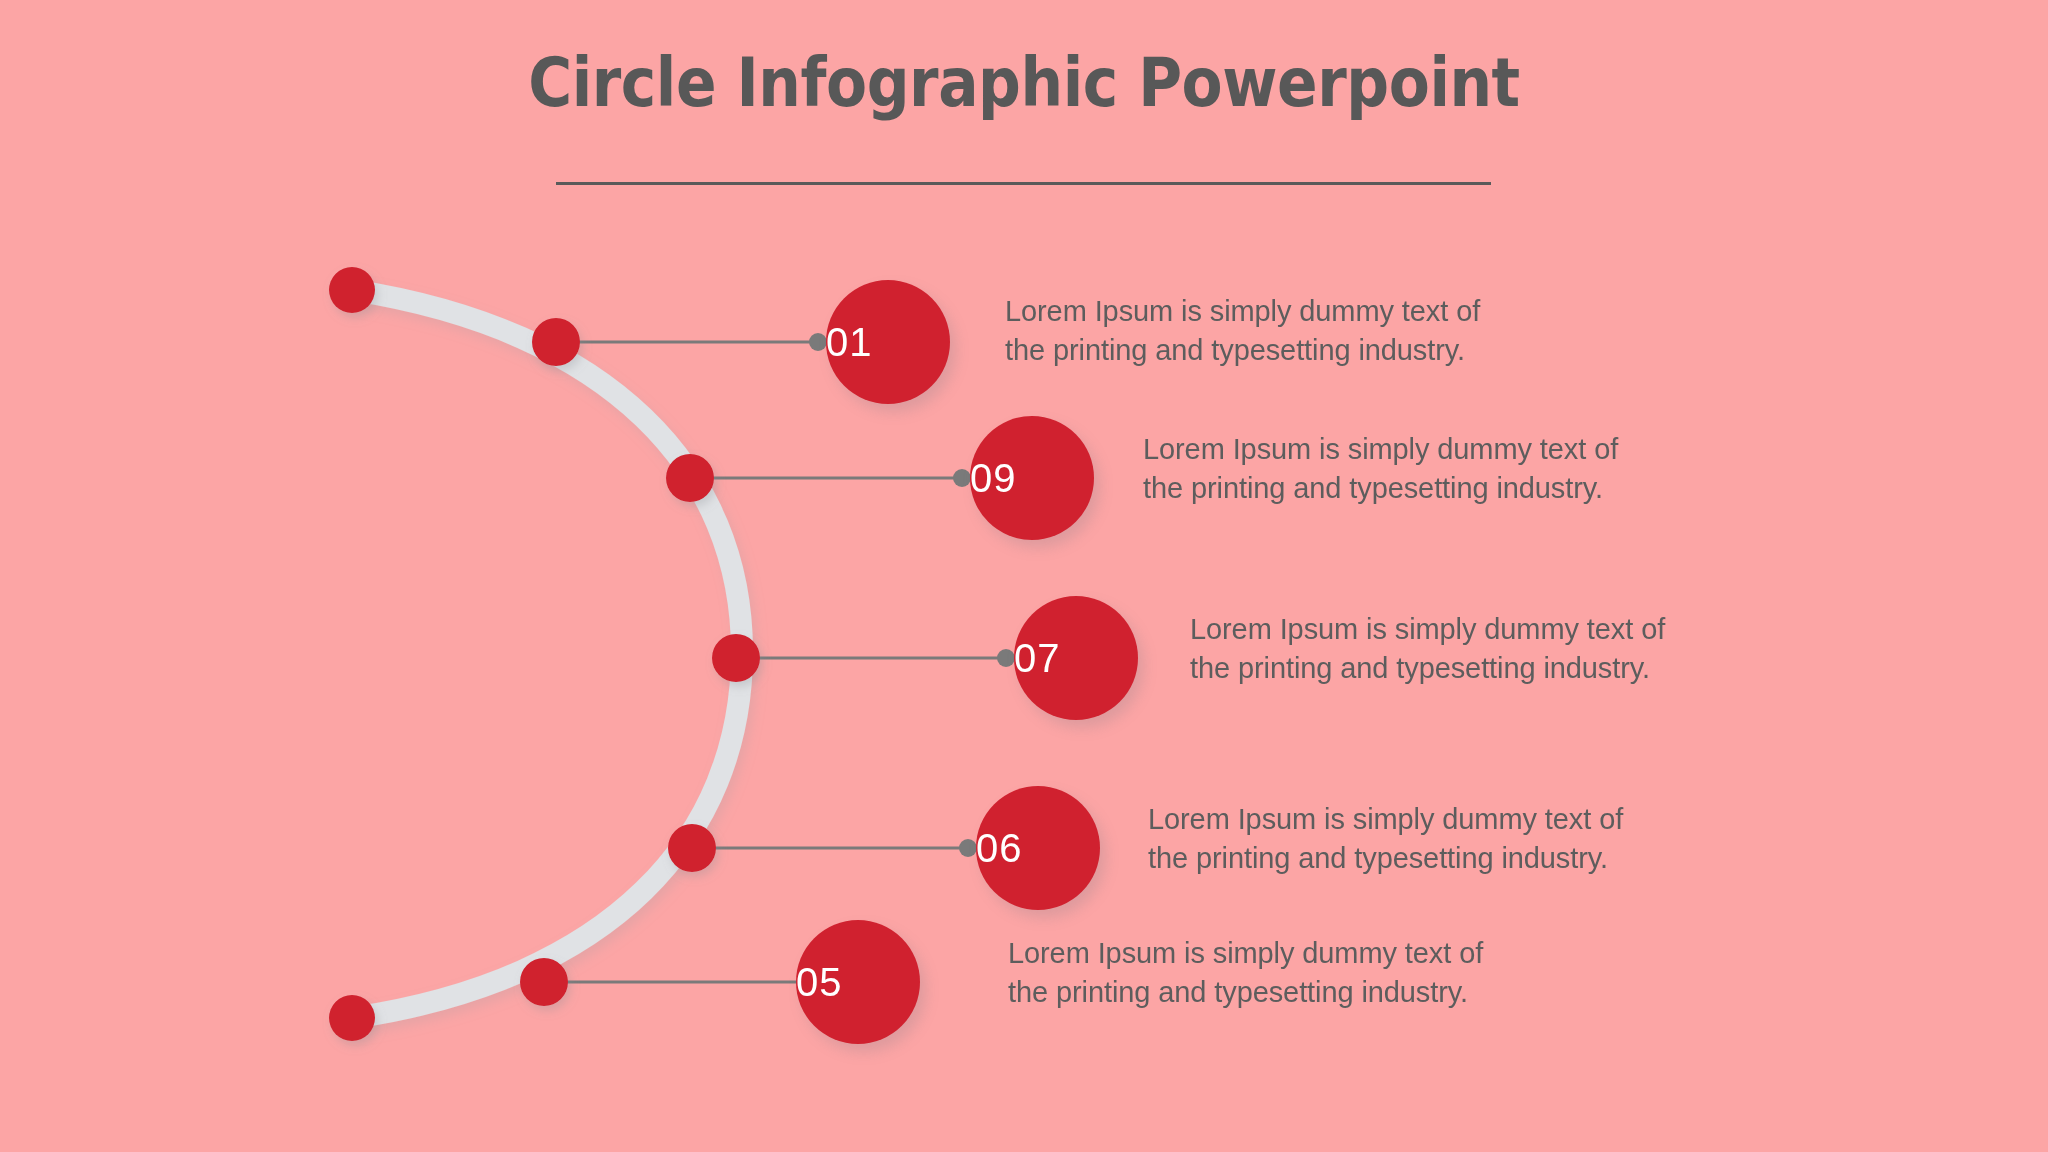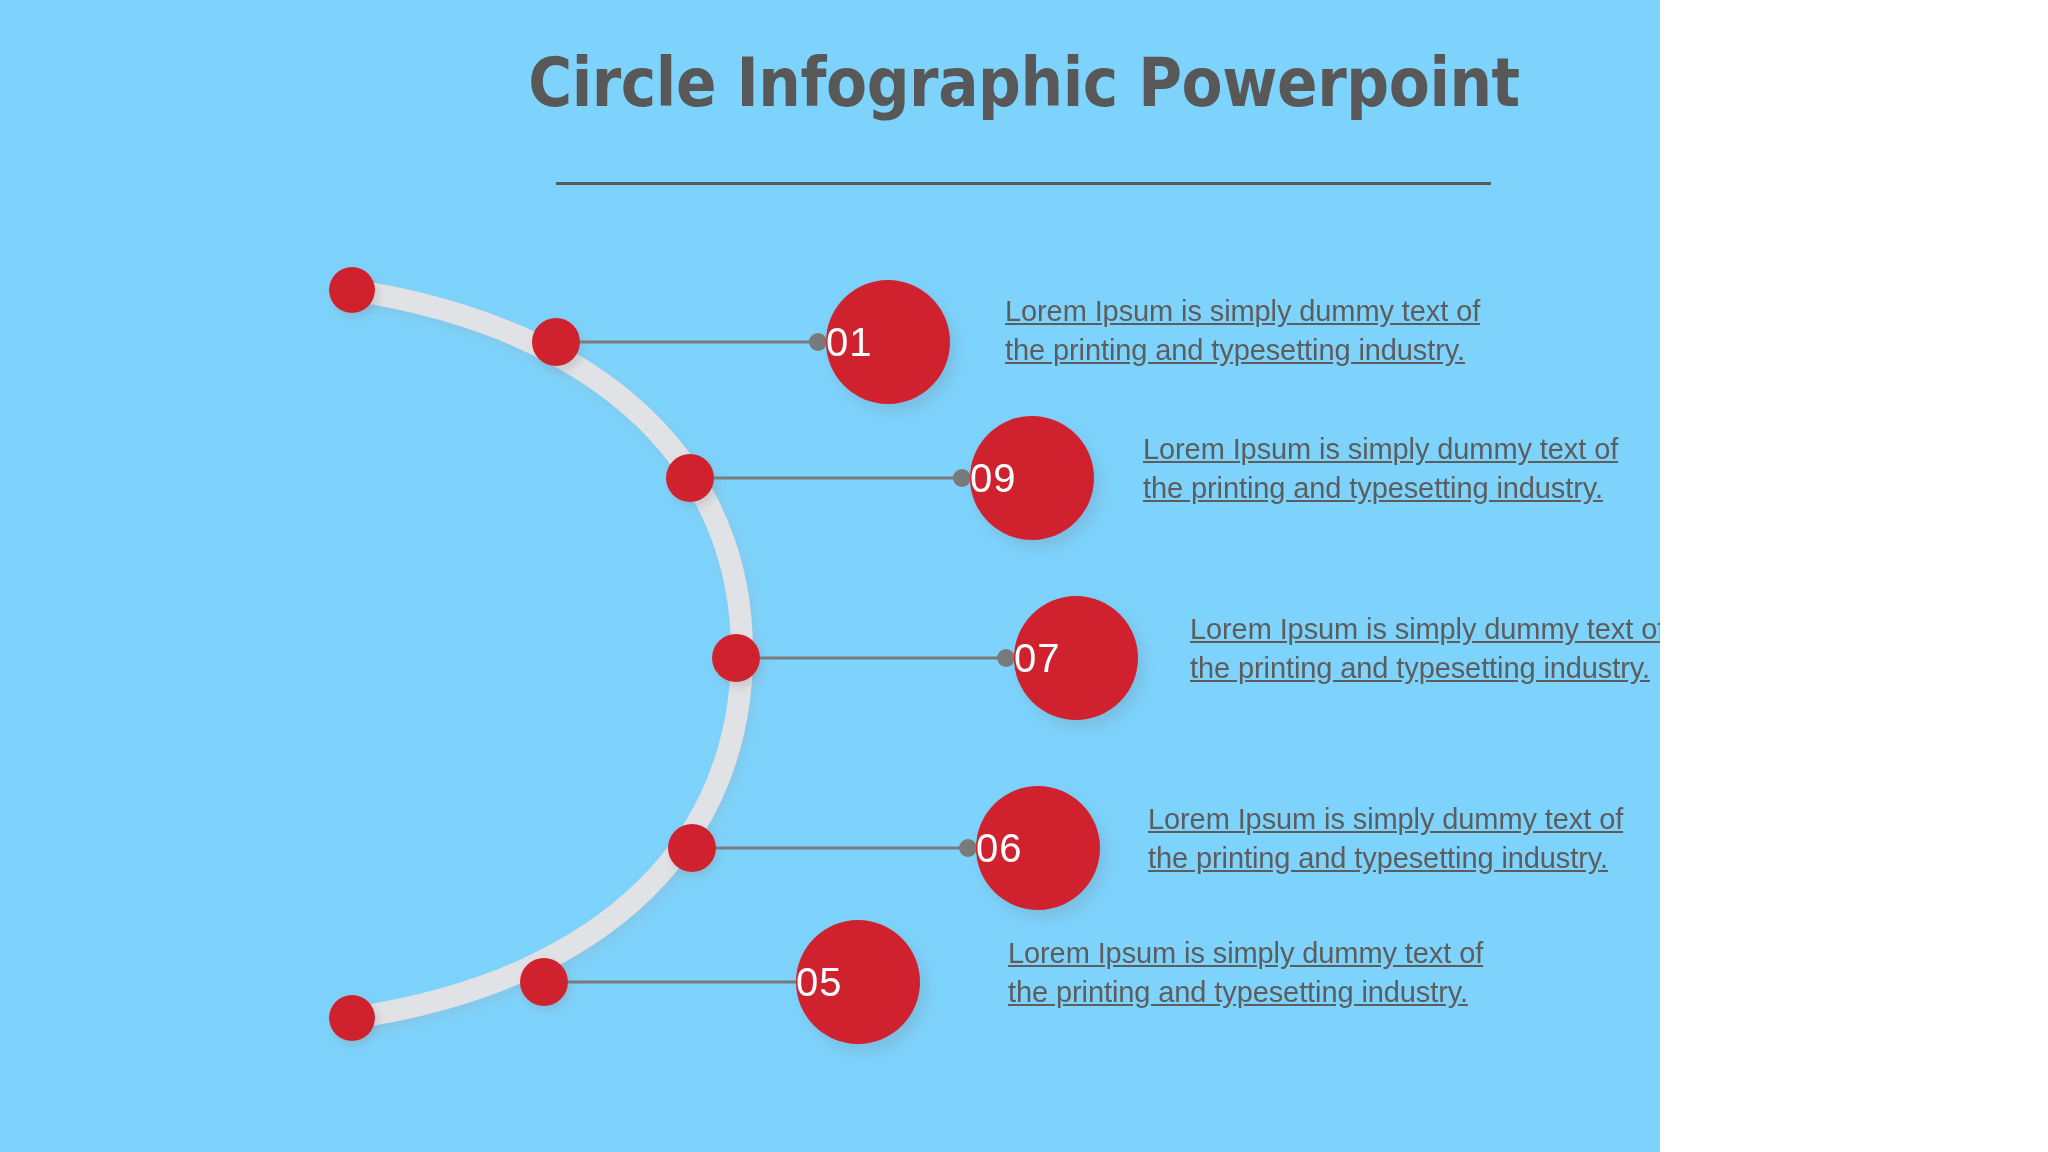--- a/index.html
+++ b/index.html
@@ -7,23 +7,23 @@
     margin: 0;
     padding: 0;
     background: #ffffff;
   }
   body {
     font-family: "Liberation Sans", "DejaVu Sans", sans-serif;
   }
 
   #slide {
     position: relative;
-    width: 1660px;
+    width: 2048px;
     height: 1152px;
-    background: #7dd3fc;
+    background: #fca5a5;
     overflow: hidden;
   }
 
   
   #title-block {
     position: absolute;
     left: 0;
     top: 46px;
     width: 2048px;
     text-align: center;
@@ -84,21 +84,20 @@
   }
 
   .desc {
     position: absolute;
     color: #5d5d5d;
     font-size: 29px;
     line-height: 1.33;
     font-family: "Liberation Sans", "DejaVu Sans", sans-serif;
     white-space: pre-line;
     letter-spacing: -0.1px;
-    text-decoration: underline;
   }
 
   
 </style>
 </head>
 <body>
 
 <div id="slide">
 
   <div id="title-block">

